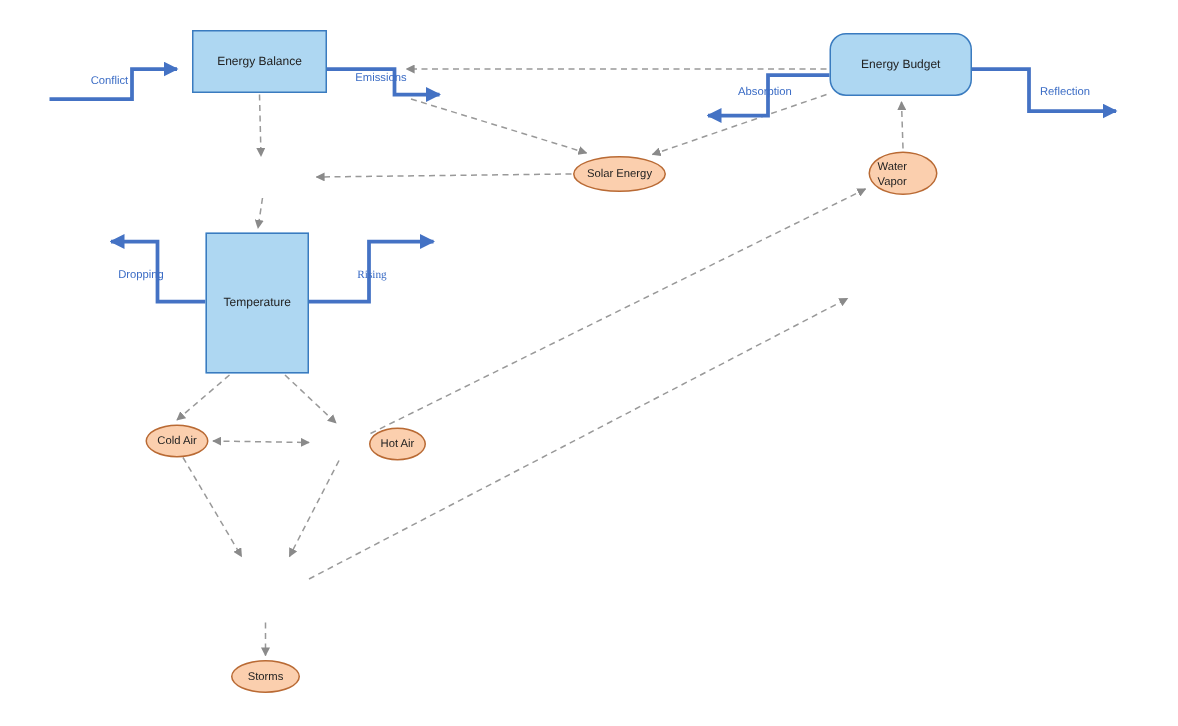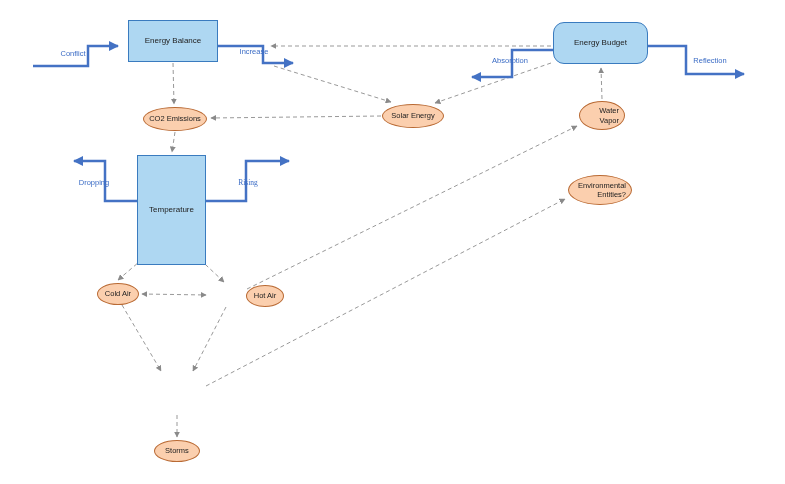--- a/index.html
+++ b/index.html
@@ -10,21 +10,21 @@
     height: 484px;
     background: #ffffff;
     overflow: hidden;
   }
   .layer { position: absolute; left: 0; top: 0; }
   .node {
     position: absolute;
     display: flex;
     align-items: center;
     justify-content: center;
-    text-align: right;
+    text-align: left;
     color: #222222;
     line-height: 1.25;
   }
   .process {
     background: #aed7f2;
     border: 1px solid #3a7bbf;
     font-size: 8px;
   }
   .entity {
     background: #fbcfae;
@@ -93,53 +93,47 @@
   </svg>
 
   <div class="node process" style="left:128px; top:20px; width:90px; height:42px;">
     <span>Energy Balance</span>
   </div>
 
   <div class="node process" style="left:553px; top:22px; width:95px; height:42px;border-radius:11px;">
     <span>Energy Budget</span>
   </div>
 
-  <div class="node process" style="left:137px; top:155px; width:69px; height:110px;">
+  <div class="node process" style="left:137px; top:155px; width:69px; height:94px;">
     <span>Temperature</span>
   </div>
 
 
-  <div class="node entity" style="left:143px; top:107px; width:64px; height:24px;">
-    <span>CO2 Emissions</span>
-  </div>
 
   <div class="node entity" style="left:382px; top:104px; width:62px; height:24px;">
     <span>Solar Energy</span>
   </div>
 
   <div class="node entity" style="left:579px; top:101px; width:46px; height:29px;">
     <span>Water Vapor</span>
   </div>
 
-  <div class="node entity" style="left:568px; top:175px; width:64px; height:30px;">
-    <span>Environmental Entities?</span>
-  </div>
 
   <div class="node entity" style="left:97px; top:283px; width:42px; height:22px;">
     <span>Cold Air</span>
   </div>
 
   <div class="node entity" style="left:210px; top:285px; width:38px; height:22px;margin-left:36px;">
     <span>Hot Air</span>
   </div>
 
   <div class="node entity" style="left:154px; top:440px; width:46px; height:22px;">
     <span>Storms</span>
   </div>
 
   <div class="edge-label" style="left:50px; top:49px; width:46px;">Conflict</div>
-  <div class="edge-label" style="left:231px; top:47px; width:46px;">Increase</div>
+  <div class="edge-label" style="left:231px; top:47px; width:46px;">Emissions</div>
   <div class="edge-label" style="left:482px; top:56px; width:56px;">Absorption</div>
   <div class="edge-label" style="left:684px; top:56px; width:52px;">Reflection</div>
   <div class="edge-label" style="left:70px; top:178px; width:48px;">Dropping</div>
   <div class="edge-label" style="left:226px; top:178px; width:44px;font-family:Liberation Serif, serif;">Rising</div>
 
 </div>
 
 </body></html>

